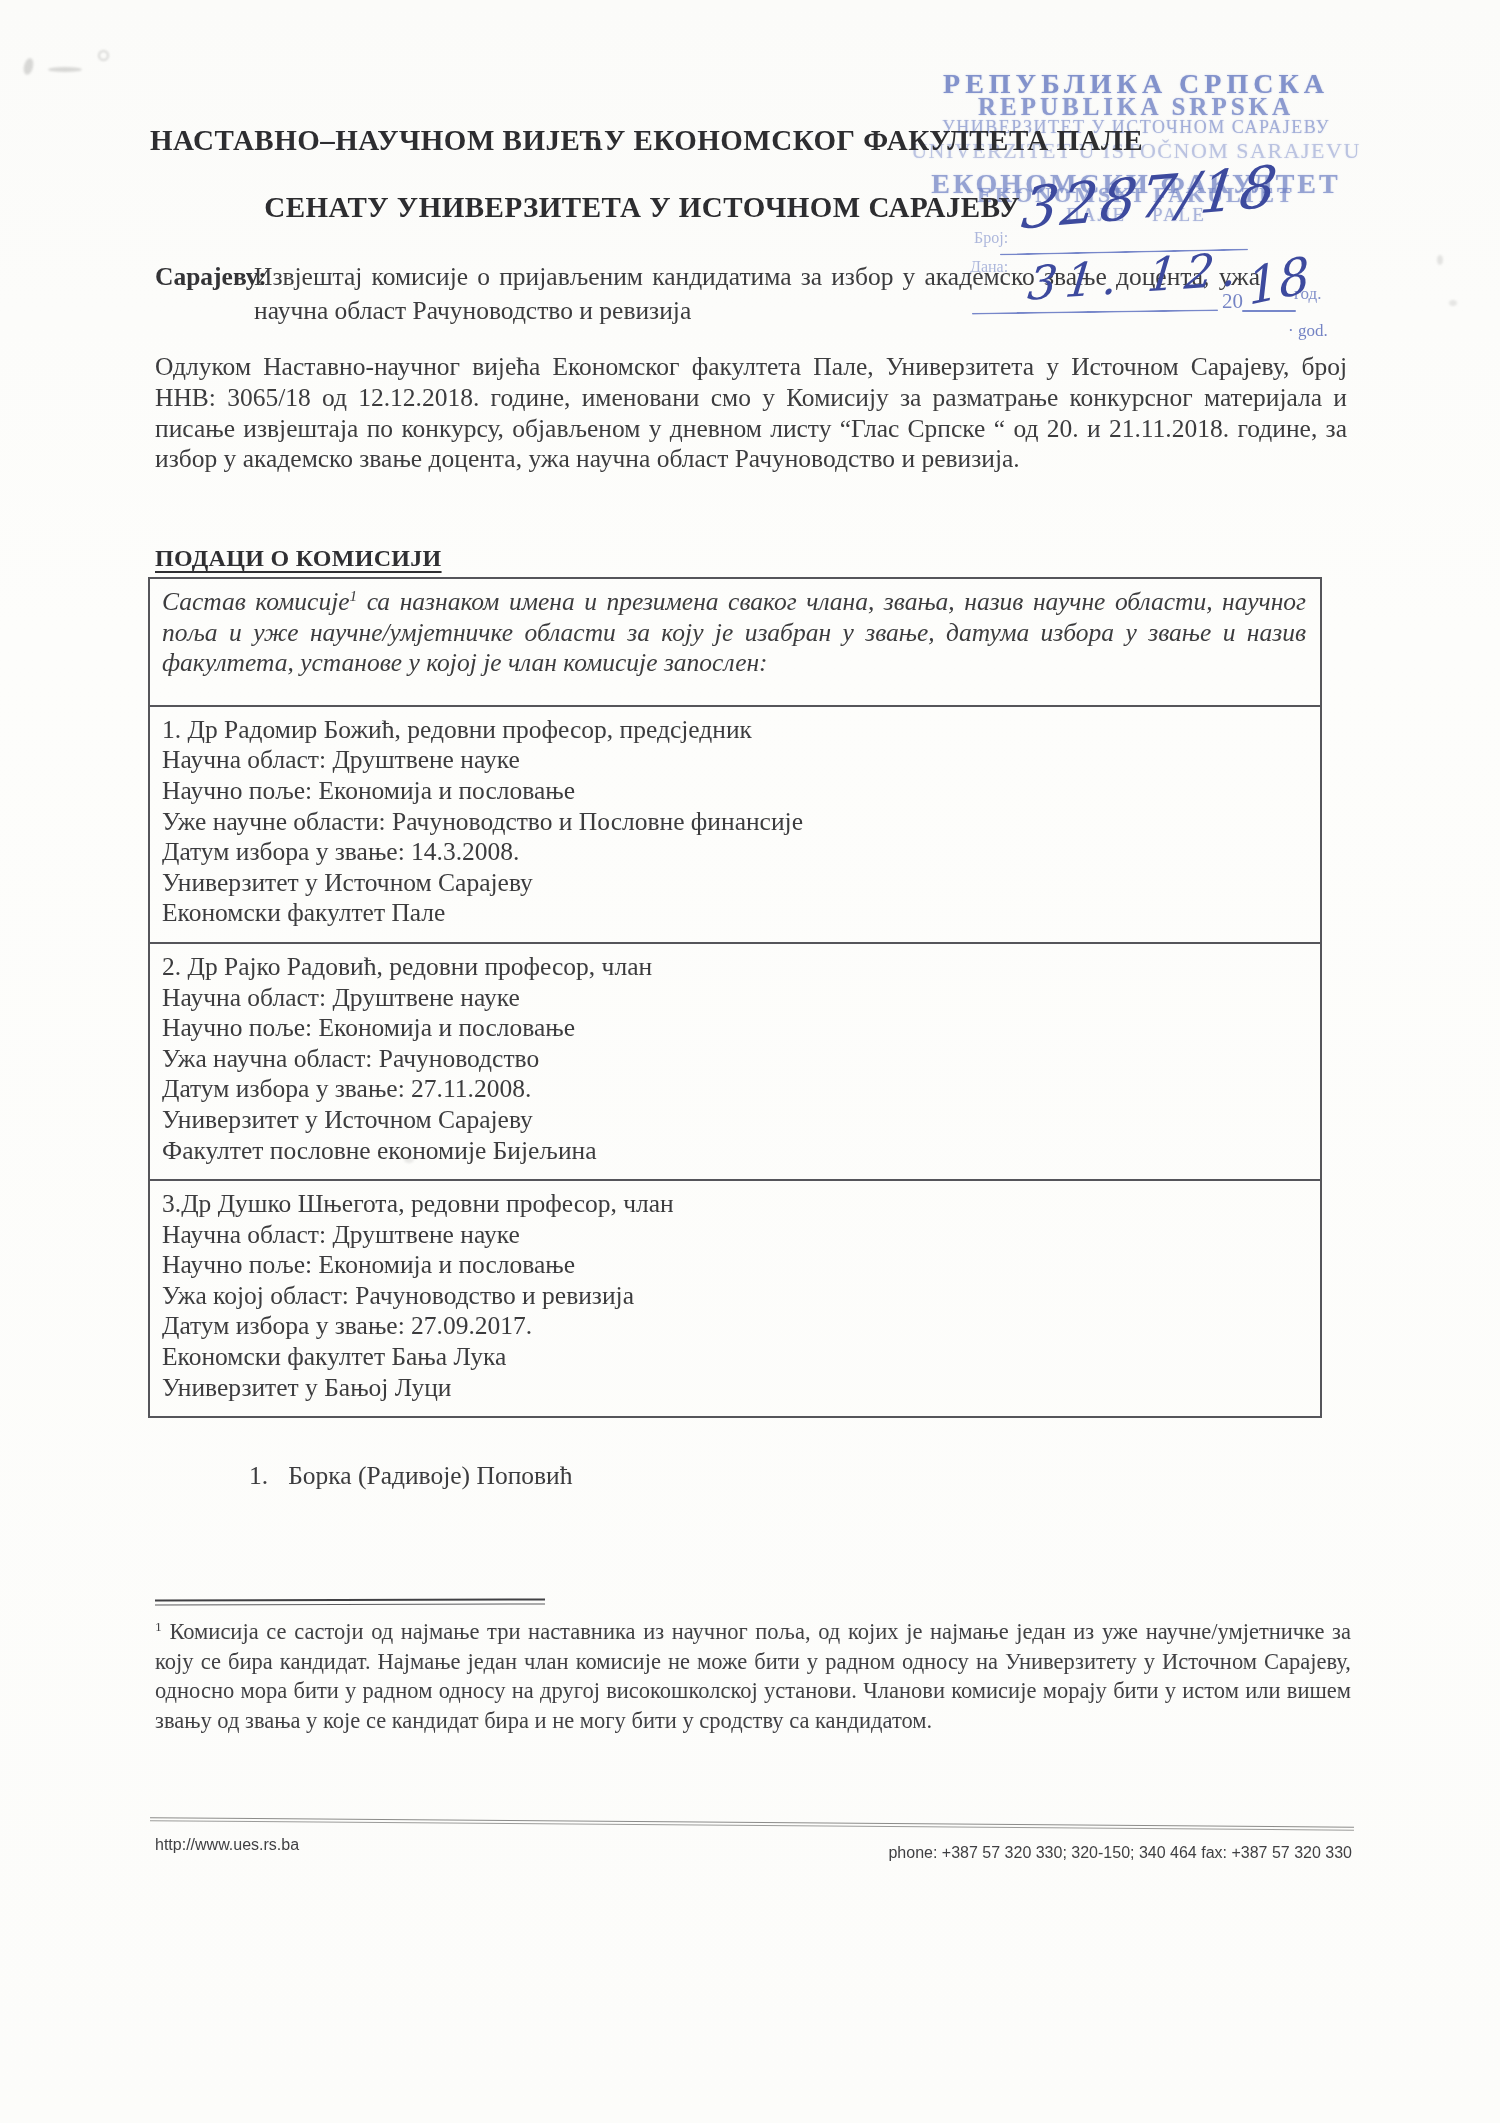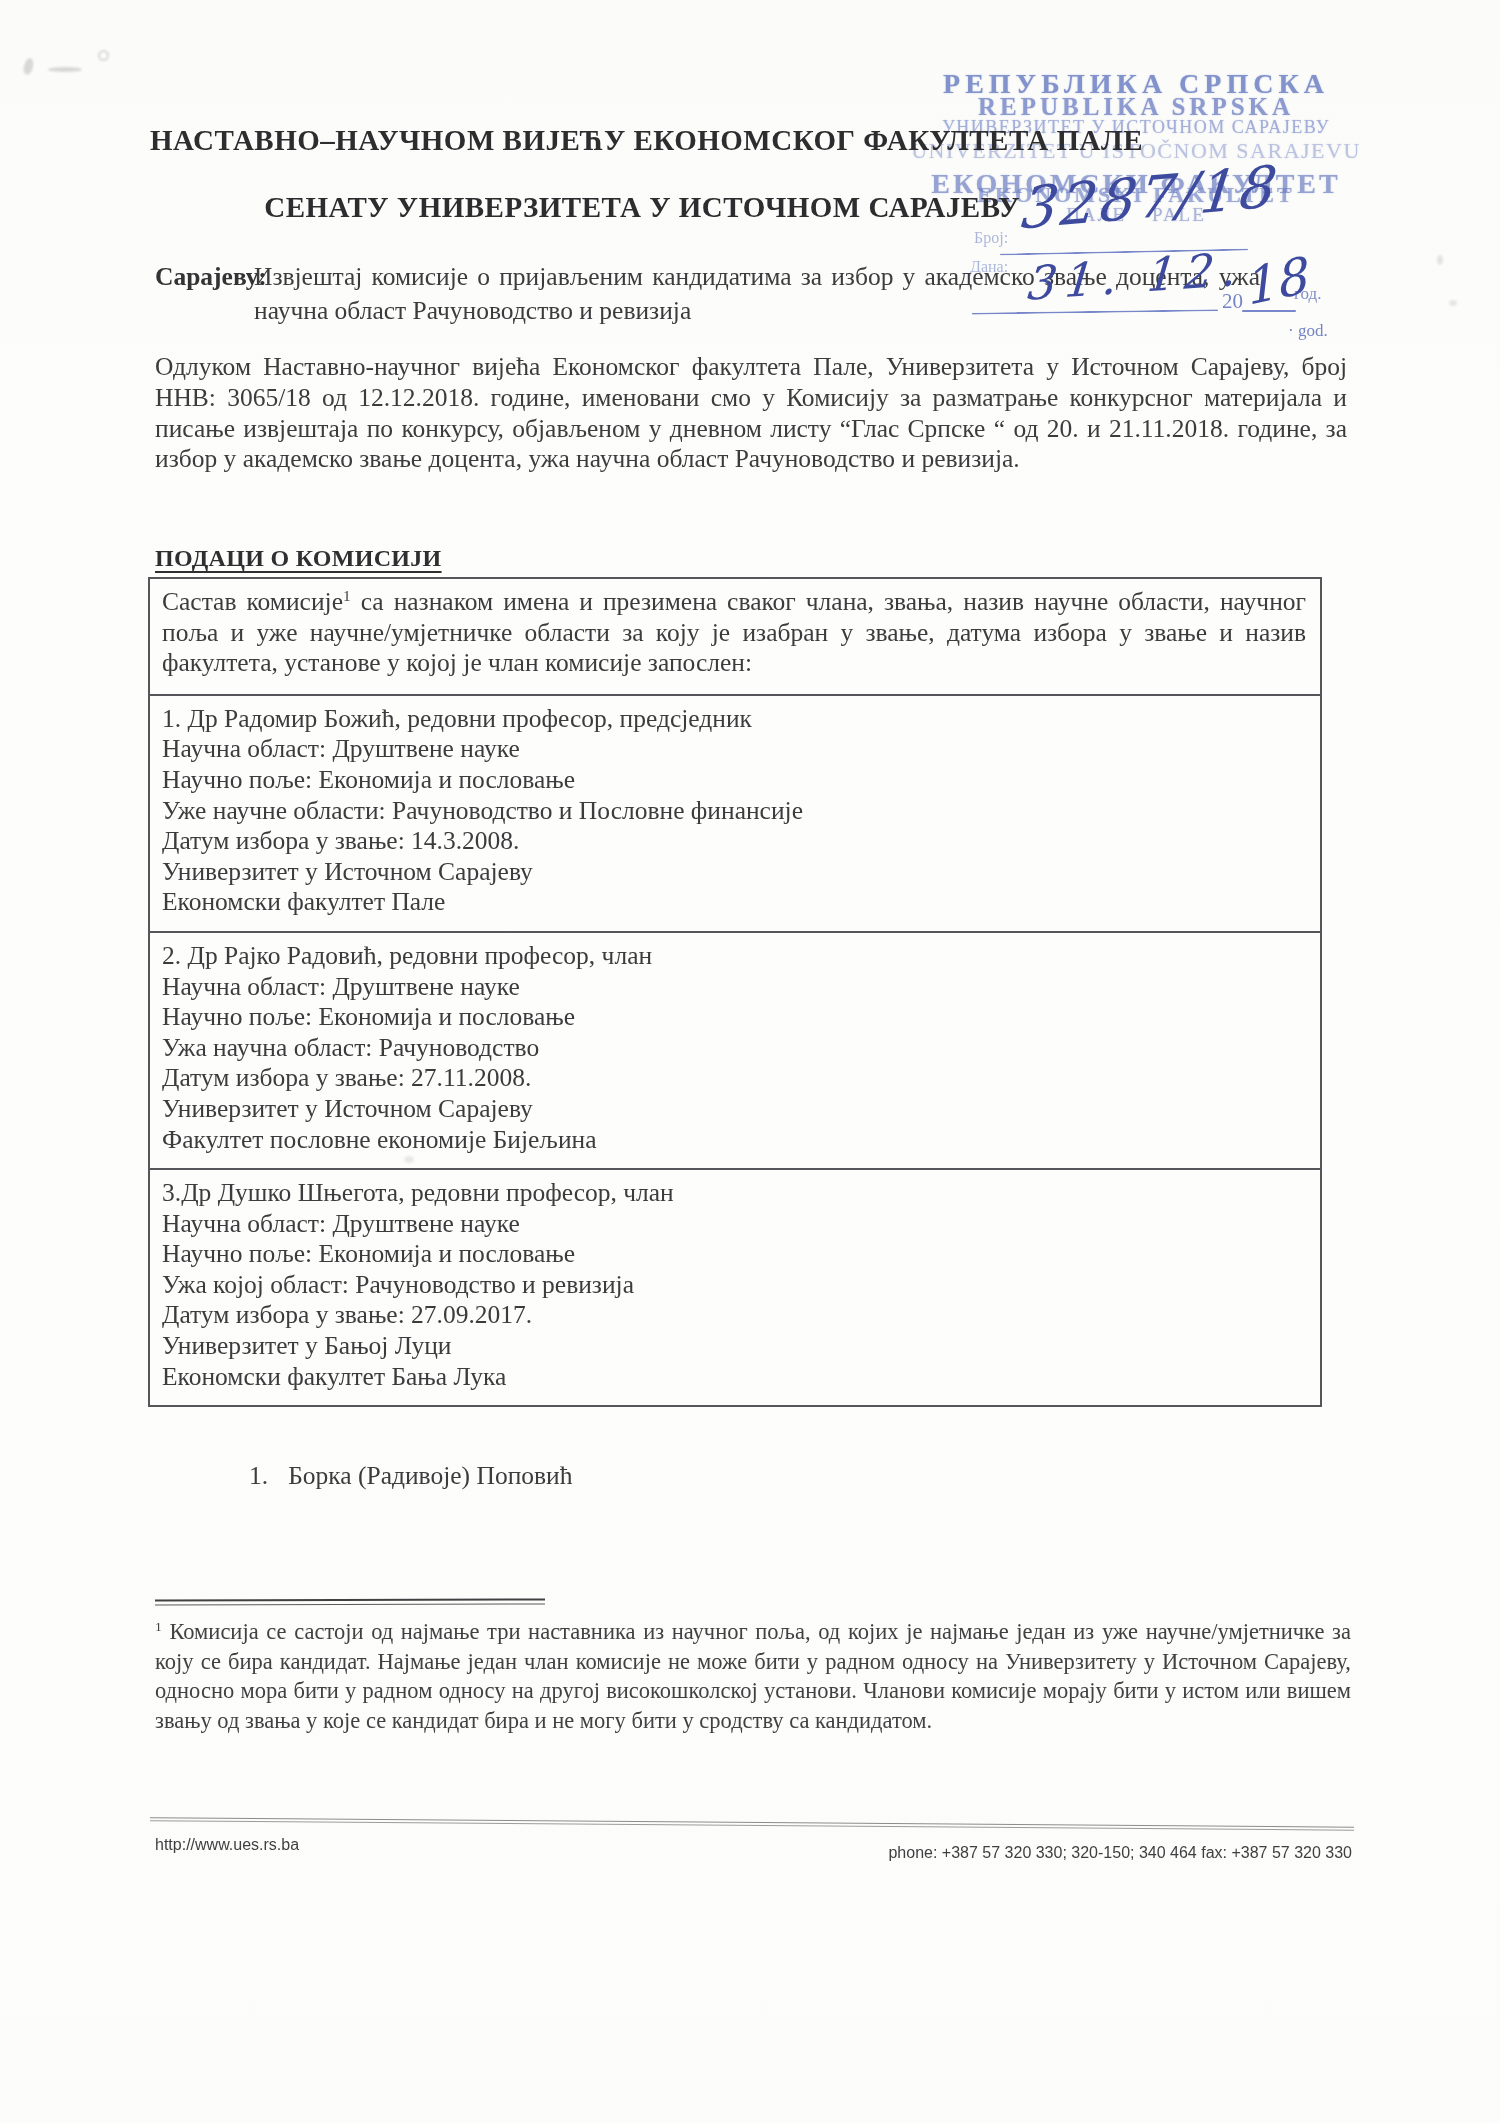--- a/index.html
+++ b/index.html
@@ -70,21 +70,21 @@
 
   .section-heading { position:absolute; left:155px; top:545px; z-index:3;
     font-size:24px; font-weight:bold; color:#2f2f32; letter-spacing:.3px;
     text-decoration:underline; text-underline-offset:5px; }
 
   .ctable { position:absolute; left:148px; top:577px; width:1174px; z-index:3;
             border:2px solid #55555a; }
   .crow { border-top:2px solid #55555a; padding:8px 14px 13px 12px;
           font-size:25.5px; line-height:30.6px; }
   .crow:first-child { border-top:none; }
-  .intro-row { text-align:justify; padding-bottom:15px; }
+  .intro-row { text-align:justify; padding-bottom:26px;font-style:italic; }
   sup { font-size:60%; vertical-align:super; line-height:0; }
 
   .cand-intro { position:absolute; left:155px; top:1414px; z-index:3; font-size:25.5px; }
   .cand-item  { position:absolute; left:249px; top:1461px; z-index:3; font-size:25.5px; }
   .cand-item .cand-num { margin-right:20px; }
 
   .fn-divider { position:absolute; left:155px; top:1599px; width:390px; height:6px; z-index:3;
     border-top:2.5px solid #414144; border-bottom:1.5px solid #5a5a5d; transform:rotate(-0.15deg); }
   .footnote { position:absolute; left:155px; top:1617px; width:1196px; z-index:3;
     font-size:22.5px; line-height:29.6px; text-align:justify; color:#414144; }
@@ -163,22 +163,22 @@
       <div>Универзитет у Источном Сарајеву</div>
       <div>Факултет пословне економије Бијељина</div>
     </div>
 
     <div class="crow">
       <div>3.Др Душко Шњегота, редовни професор, члан</div>
       <div>Научна област: Друштвене науке</div>
       <div>Научно поље: Економија и пословање</div>
       <div>Ужа којој област: Рачуноводство и ревизија</div>
       <div>Датум избора у звање: 27.09.2017.</div>
+      <div>Економски факултет Бања Лука</div>
       <div>Универзитет у Бањој Луци</div>
-      <div>Економски факултет Бања Лука</div>
     </div>
   </div>
 
   <div class="cand-item">
     <span class="cand-num">1.</span><span>Борка (Радивоје) Поповић</span>
   </div>
 
   <div class="fn-divider"></div>
   <p class="footnote"><sup>1</sup><span> Комисија се састоји од најмање три наставника из научног поља, од којих је најмање један из уже научне/умјетничке за коју се бира кандидат. Најмање један члан комисије не може бити у радном односу на Универзитету у Источном Сарајеву, односно мора бити у радном односу на другој високошколској установи. Чланови комисије морају бити у истом или вишем звању од звања у које се кандидат бира и не могу бити у сродству са кандидатом.</span></p>
 

